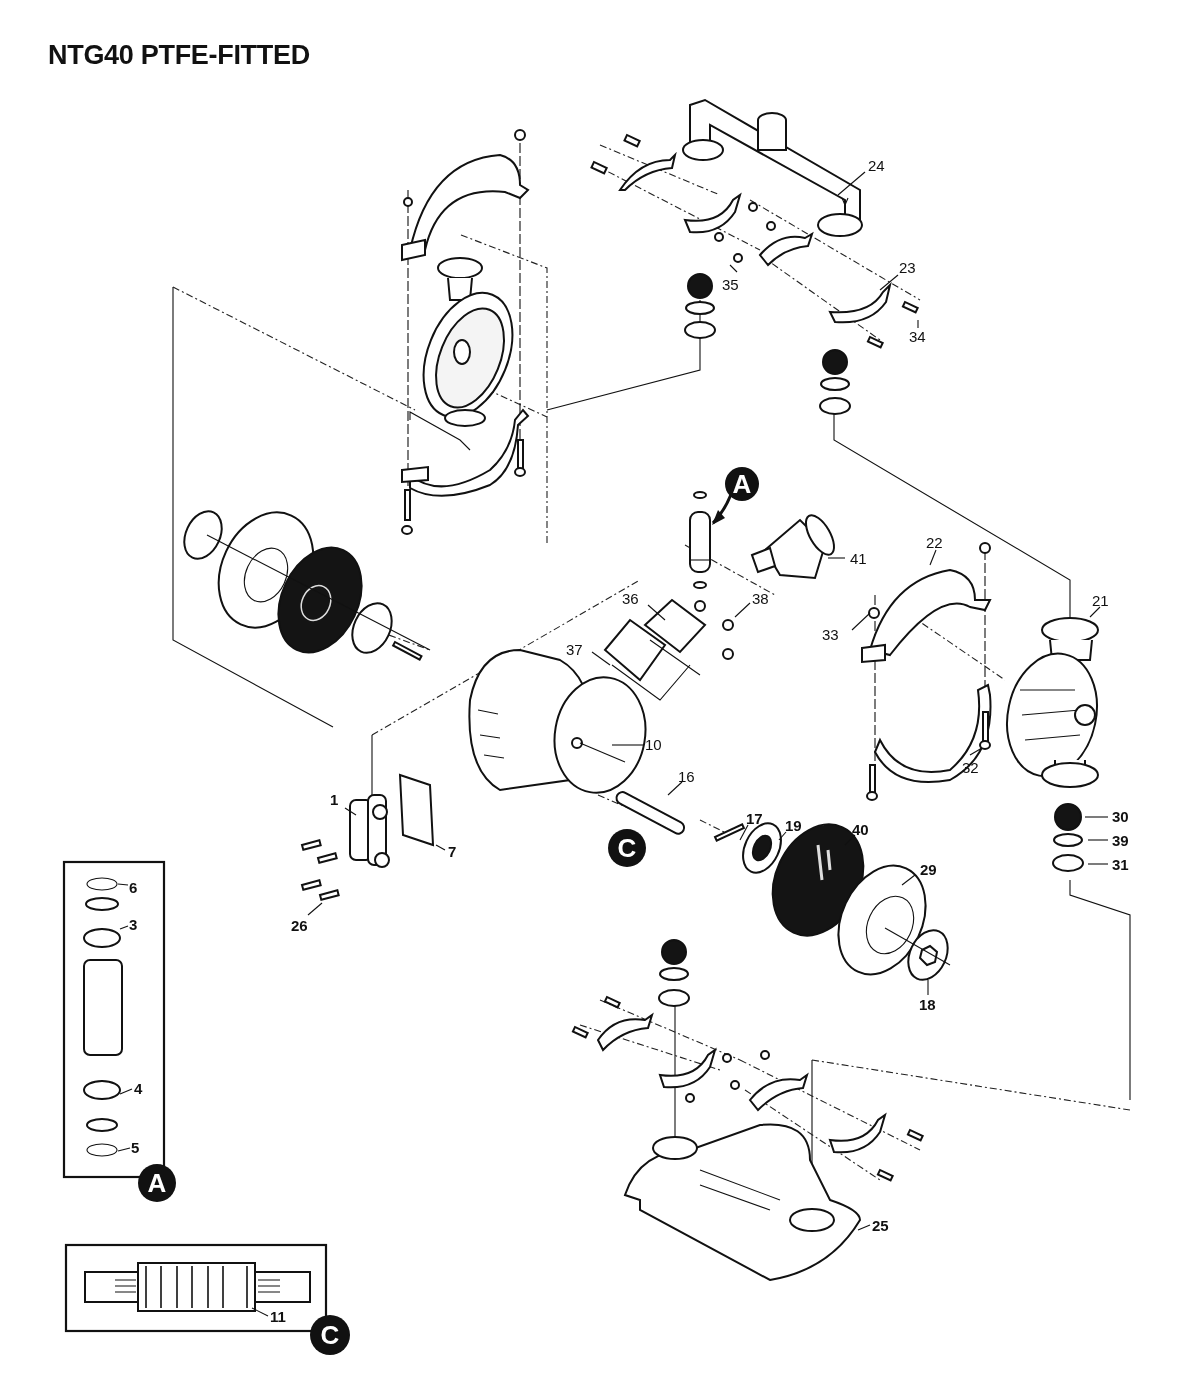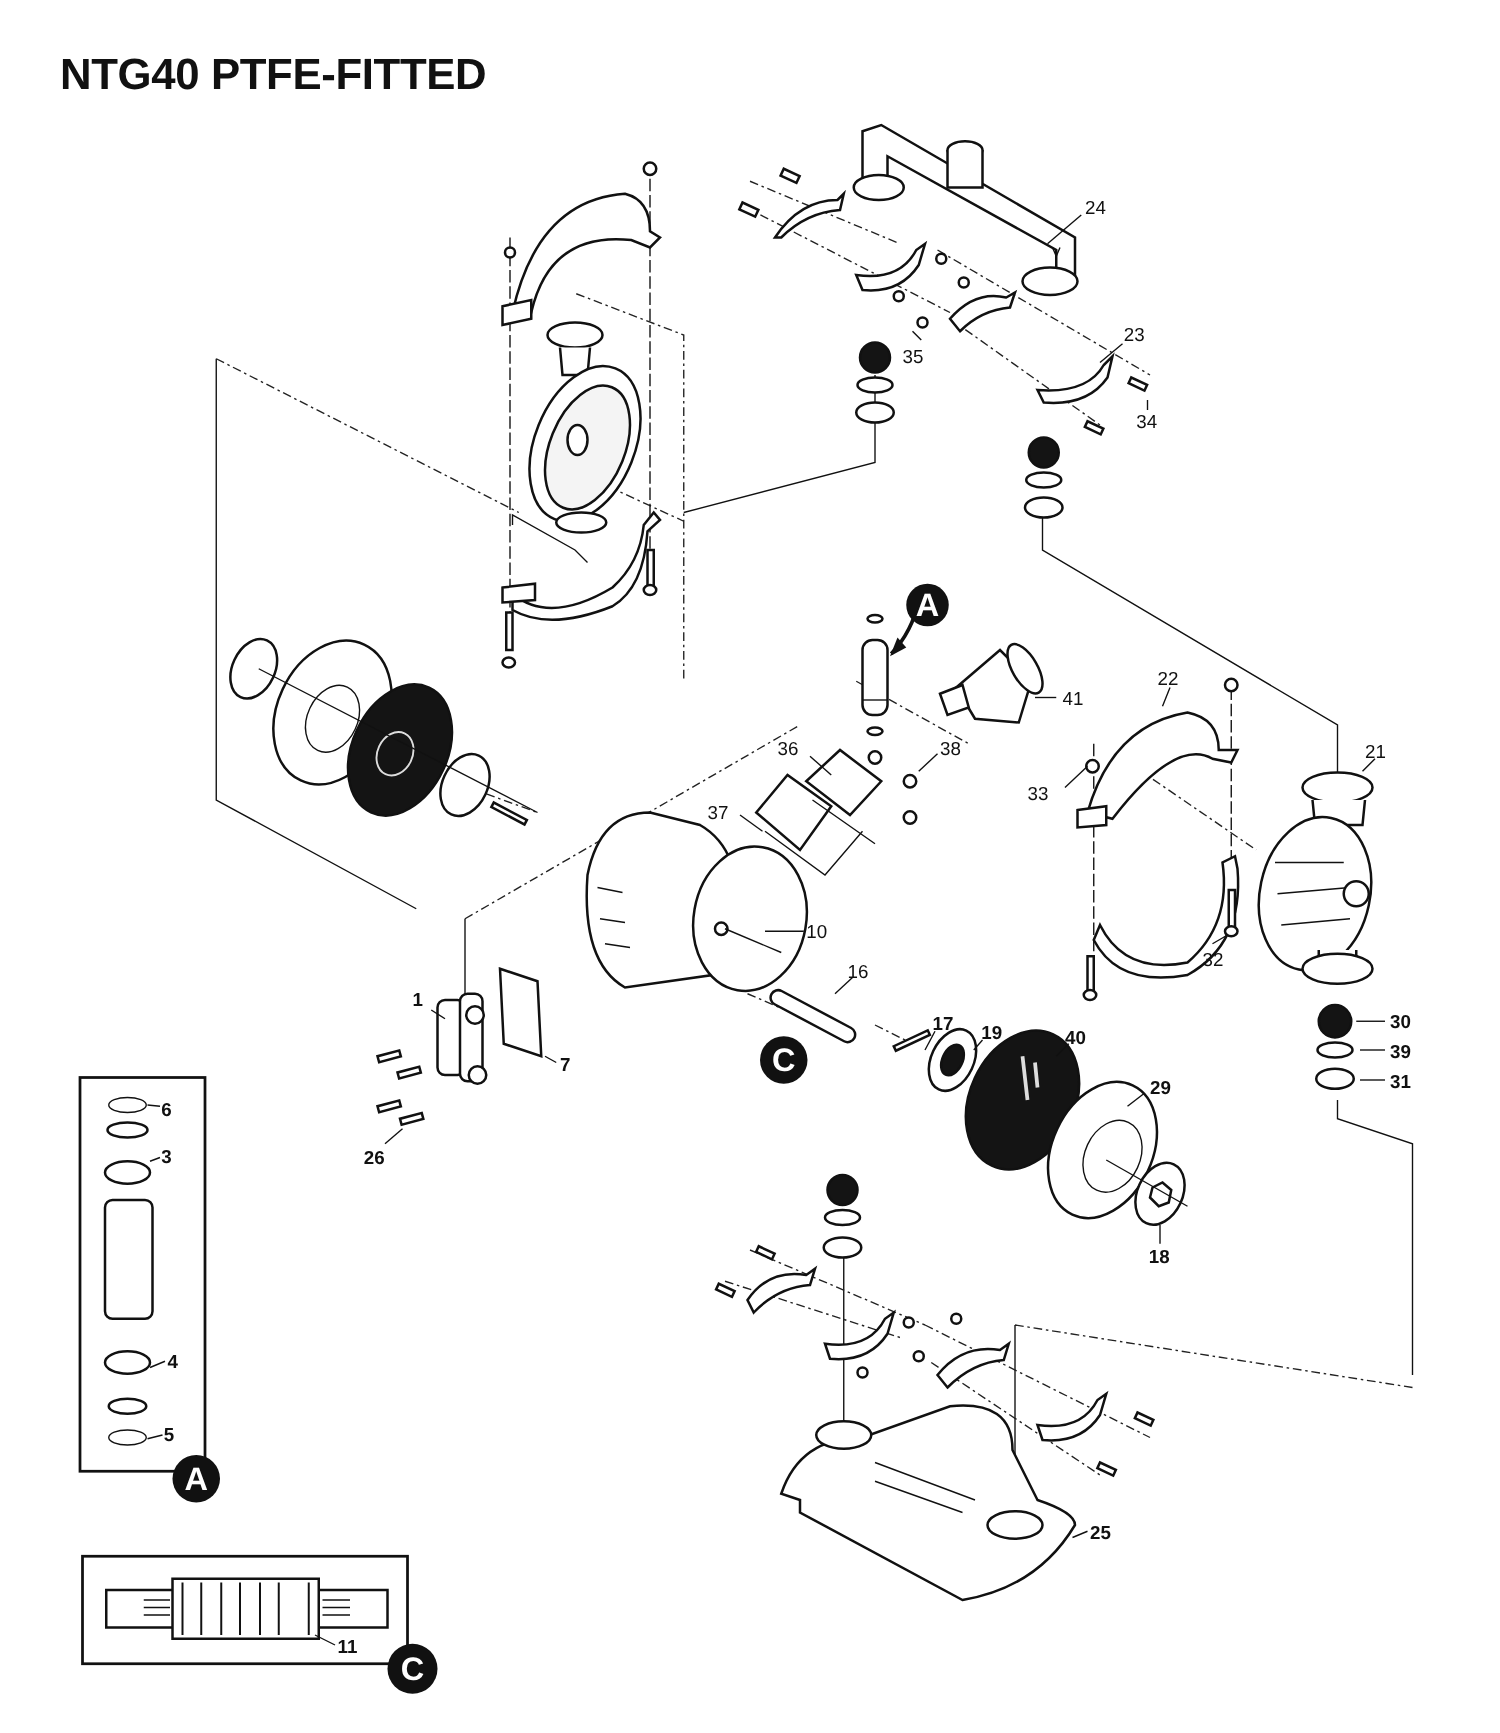--- a/index.html
+++ b/index.html
@@ -1,18 +1,18 @@
 <!DOCTYPE html>
 <html><head>
 <meta charset="utf-8">
 <style>
   html, body { margin: 0; padding: 0; background: #ffffff; }
   body { width: 1200px; height: 1386px; position: relative; overflow: hidden;
          font-family: "Liberation Sans", sans-serif; color: #111; }
-  #title { position: absolute; left: 48px; top: 40px; font-size: 35px; font-weight: bold;
+  #title { position: absolute; left: 48px; top: 40px; font-size: 27px; font-weight: bold;
            letter-spacing: -0.3px; color: #111; }
   #diagram { position: absolute; left: 0; top: 0; }
   .lbl { font-family: "Liberation Sans", sans-serif; font-size: 15px; fill: #111; }
   .lbl-bold { font-weight: bold; }
   .ln { stroke: #111; stroke-width: 1.6; fill: none; }
   .thin { stroke: #111; stroke-width: 1.1; fill: none; }
   .dash { stroke: #222; stroke-width: 1.1; fill: none; stroke-dasharray: 7 3 2 3; }
   .part { stroke: #111; stroke-width: 2; fill: #fff; }
   .partf { stroke: #111; stroke-width: 2; fill: #f4f4f4; }
   .dark { stroke: #111; stroke-width: 2; fill: #141414; }

